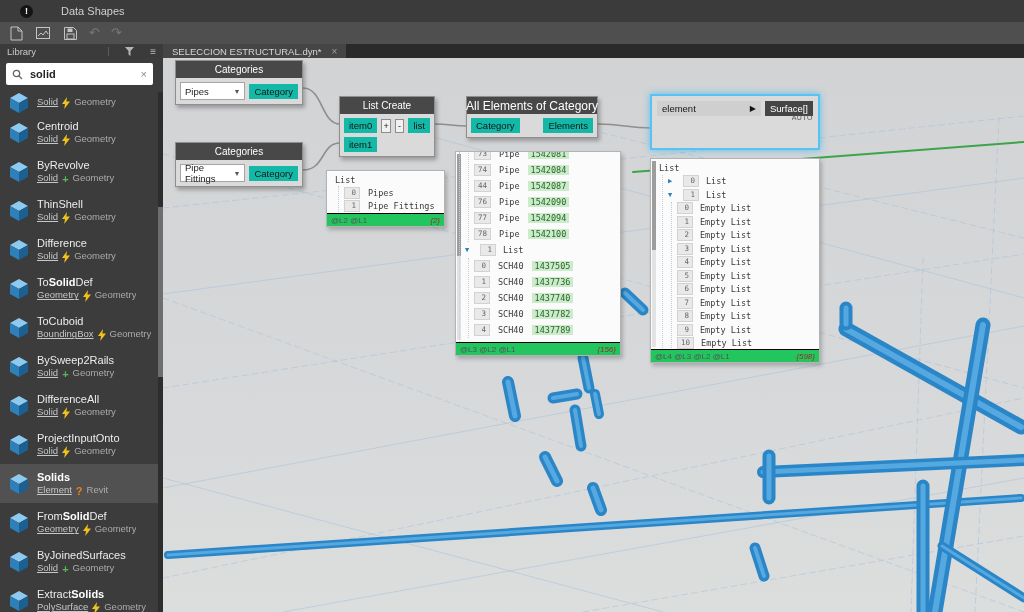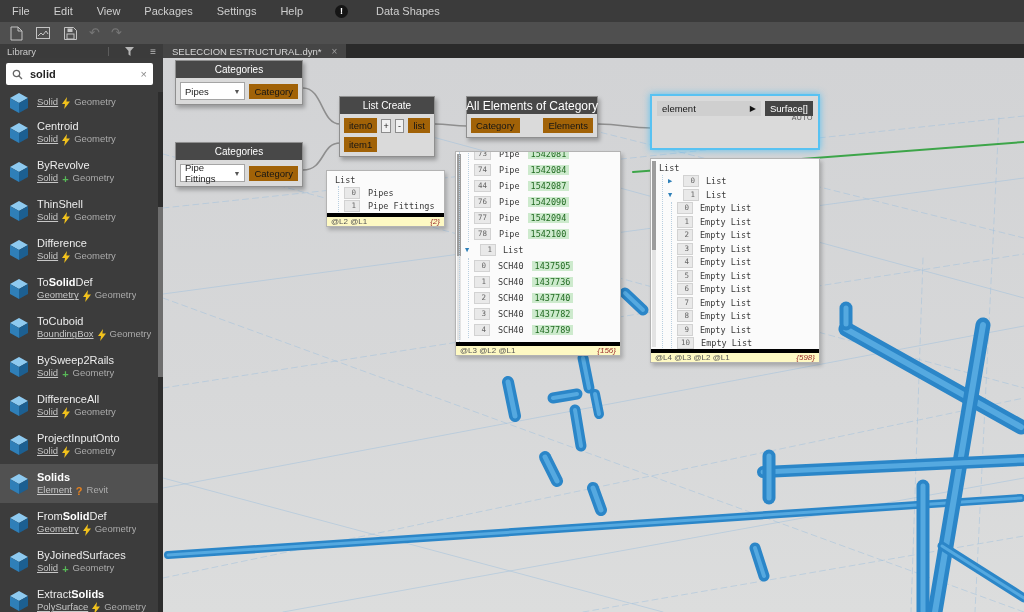--- a/index.html
+++ b/index.html
@@ -39,61 +39,53 @@
   .side-scroll{position:absolute;right:0;top:34px;width:5px;bottom:0;background:#2d2d2d}
   .side-thumb{position:absolute;left:0;width:5px;top:115px;height:170px;background:#6e6e6e}
   
   .canvas{position:absolute;left:163px;top:58px;width:861px;height:554px;overflow:hidden;background:linear-gradient(180deg,#d2d3d5 0%,#d7d8d9 60%,#dcdddd 100%)}
   .layer{position:absolute;left:0;top:0}
   
   .node{position:absolute;background:#dadada;border:1px solid #8f8f8f;box-shadow:2px 3px 4px rgba(0,0,0,.28);z-index:10;box-sizing:border-box}
   .node-header{background:#484848;color:#fff;height:17px;display:flex;align-items:center;justify-content:center;font-size:10px;white-space:nowrap;padding:0 4px;cursor:move}
   .node-body{position:relative;padding:4px;display:flex;flex-direction:column;gap:4px}
   .prow{display:flex;align-items:center;gap:4px}
-  .chip{background:#a16207;color:#151515;font-size:9.5px;height:15px;display:flex;align-items:center;padding:0 5px;white-space:nowrap;cursor:pointer}
+  .chip{background:#14b8a6;color:#151515;font-size:9.5px;height:15px;display:flex;align-items:center;padding:0 5px;white-space:nowrap;cursor:pointer}
   .chip.out{margin-left:auto}
   .chip.dark{background:#454545;color:#fff}
   .chip.wide{flex:1}
   .dd{flex:1;background:#fff;border:1px solid #a5a5a5;height:16px;display:flex;align-items:center;justify-content:space-between;font-size:9.5px;color:#222;padding:0 4px;cursor:pointer}
   .dd .caret{color:#555;font-size:7px}
   .btn-sq{width:12px;height:12px;background:#f1f1f1;border:1px solid #8d8d8d;font-size:9px;line-height:10px;display:flex;align-items:center;justify-content:center;color:#222;cursor:pointer}
   .node.selected{border:2px solid #58c2f2;box-shadow:0 0 7px rgba(70,190,245,.85)}
   .node.selected .node-header{height:20px;font-size:11px}
   .auto-lbl{position:absolute;right:5px;bottom:0px;font-size:7px;color:#555;letter-spacing:.5px}
   .arrow-r{color:#111;font-size:8px;margin-left:auto}
   
   .preview{position:absolute;background:#fbfbfb;border:1px solid #b3b3b3;box-shadow:2px 3px 4px rgba(0,0,0,.22);z-index:9;font-family:"DejaVu Sans Mono",monospace;color:#3a3a3a;box-sizing:border-box}
   .pv-body{position:absolute;left:0;right:0;top:0;bottom:13px;overflow:hidden;padding:2px 2px 0 8px;font-size:8.5px}
-  .pv-foot{position:absolute;left:0;right:0;bottom:0;height:13px;background:#fef9c3;border-top:4px solid #000000;display:flex;align-items:center;justify-content:space-between;padding:0 4px;font-size:8px;color:#555;font-family:"Liberation Sans",sans-serif;box-sizing:border-box}
+  .pv-foot{position:absolute;left:0;right:0;bottom:0;height:13px;background:#22c55e;border-top:1px solid #000000;display:flex;align-items:center;justify-content:space-between;padding:0 4px;font-size:8px;color:#555;font-family:"Liberation Sans",sans-serif;box-sizing:border-box}
   .count{color:#9b2b2b;font-style:italic}
   .pv-row{display:flex;align-items:center;gap:7px;white-space:nowrap}
   .idx{background:#e9e9e9;border:1px solid #d2d2d2;color:#666;font-size:7.5px;height:10px;line-height:10px;padding:0 3px;min-width:8px;text-align:right;flex:none}
   .gval{background:#cdeacd;color:#226b22;height:10px;line-height:10px;padding:0 3px}
   .typ{padding:0 1px}
   .car{color:#2d7fb8;font-size:7px;width:8px;display:inline-block;flex:none}
   .tree{border-left:1px dotted #b9cfe0;padding-left:5px;margin-left:3px}
   .pv-lg .pv-row{height:16px}
   .pv-md .pv-row{height:13.5px}
   .pv-sm .pv-row{height:13px}
   .cut{margin-top:-8px}
   .pv-scroll{position:absolute;left:1px;top:2px;bottom:15px;width:4px;background:#e3e3e3}
   .pv-thumb{position:absolute;left:0;width:4px;background:#9d9d9d}
 </style>
 </head>
 <body>
 
 <div class="menubar">
-  <div id="menu-items" style="display:flex;height:100%">
-      <div class="menu-item">File</div>
-      <div class="menu-item">Edit</div>
-      <div class="menu-item">View</div>
-      <div class="menu-item">Packages</div>
-      <div class="menu-item">Settings</div>
-      <div class="menu-item">Help</div>
-    </div>
   <div class="alert">!</div>
   <div class="menu-item">Data Shapes</div>
 </div>
 
 <div class="toolbar">
   <span class="tbi">
     <svg width="13" height="15">
         <path d="M1 1 h7 l4 4 v9 h-11 z" fill="none" stroke="#c4c4c4"></path>
         <path d="M8 1 v4 h4" fill="none" stroke="#c4c4c4"></path>
       </svg>

